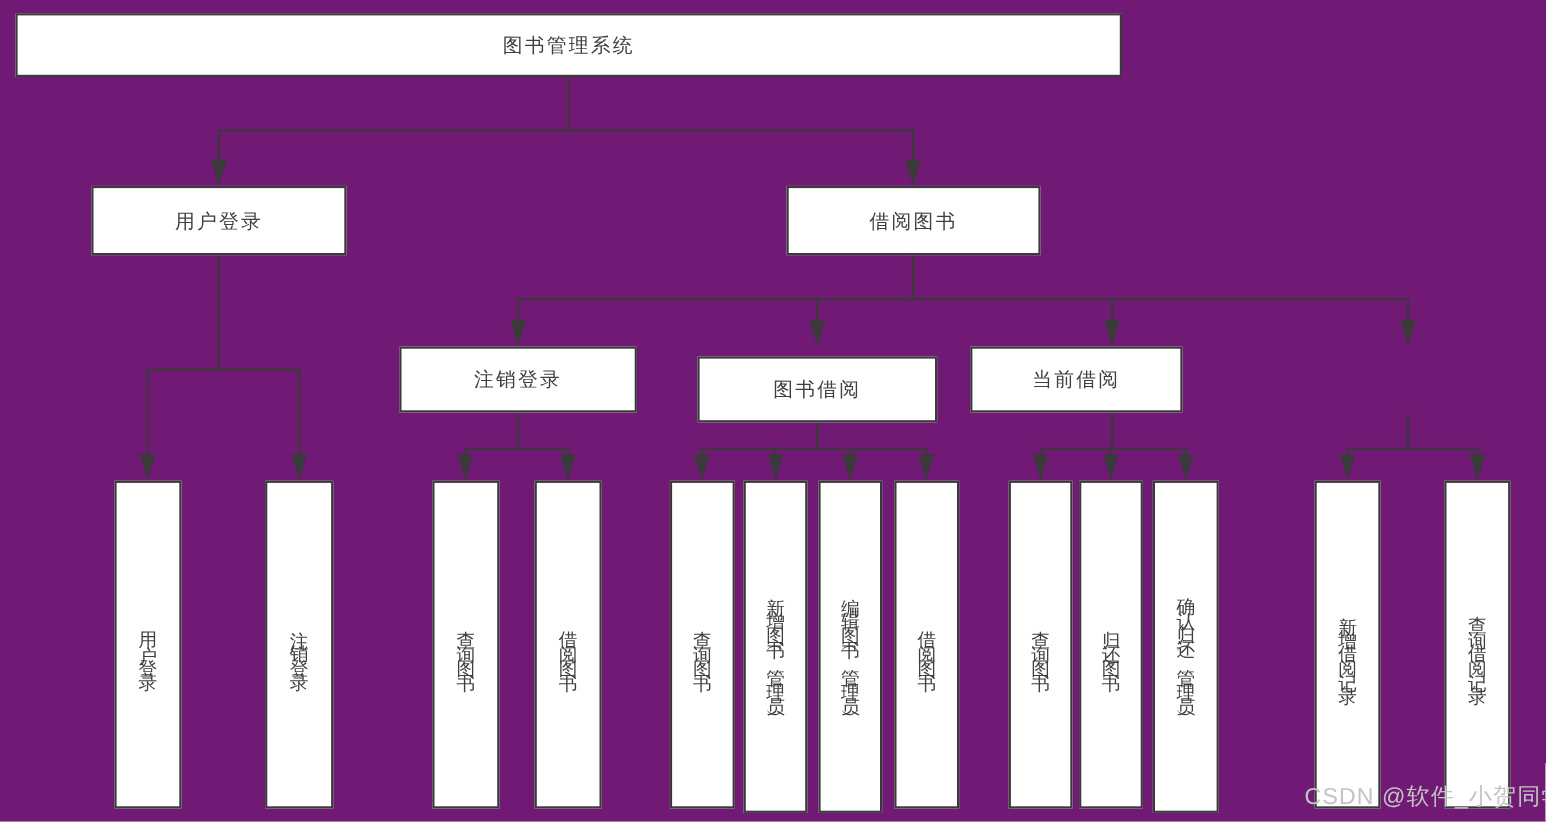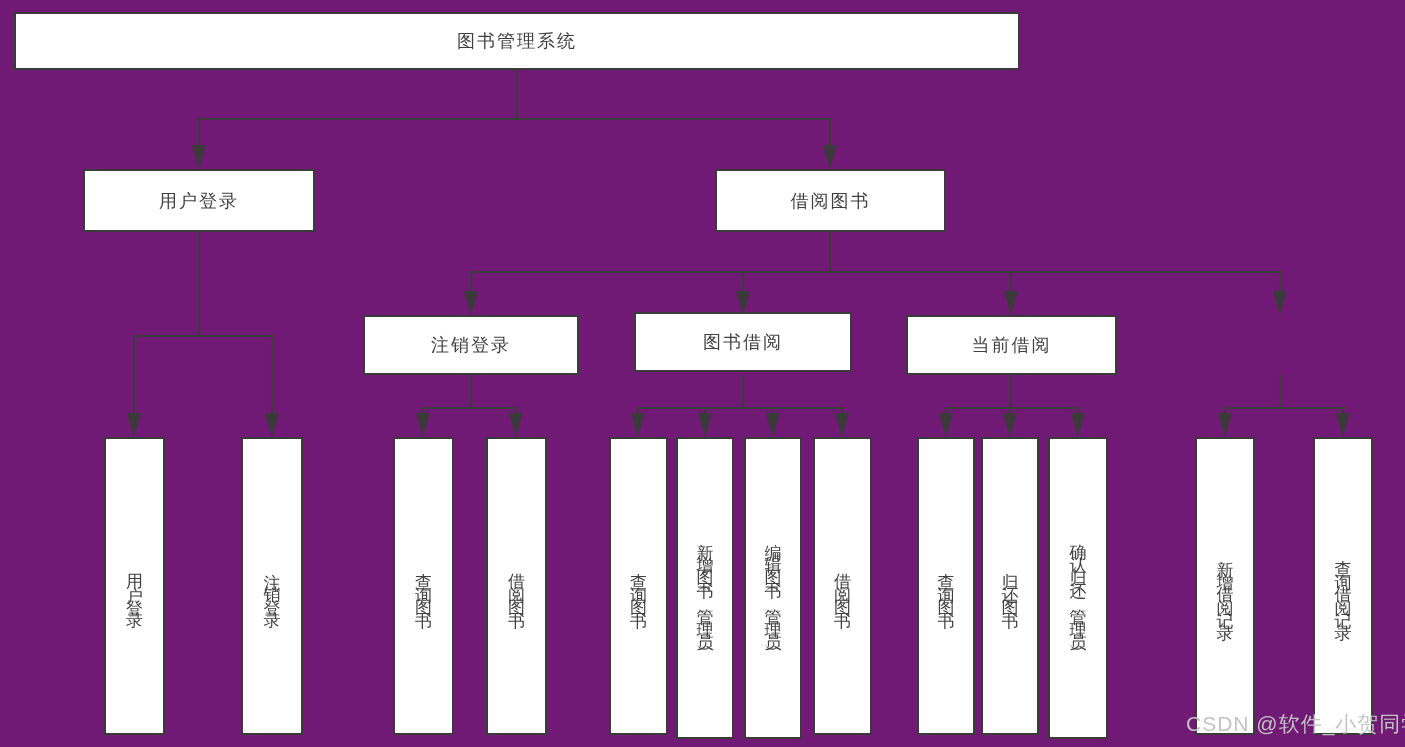--- a/index.html
+++ b/index.html
@@ -65,24 +65,24 @@
   <i class="vl" style="left:1010px;top:271px;height:21px"></i>
   <i class="vl" style="left:1279px;top:271px;height:21px"></i>
   <i class="arr" style="left:464px;top:291px"></i>
   <i class="arr" style="left:736px;top:291px"></i>
   <i class="arr" style="left:1004px;top:291px"></i>
   <i class="arr" style="left:1273px;top:291px"></i>
 
   <div class="box h" style="left:363px;top:315px;width:216px;height:60px">
     <span>注销登录</span>
   </div>
-  <div class="box h" style="left:634px;top:312px;width:218px;height:60px">
+  <div class="box h" style="left:634px;top:324px;width:218px;height:60px">
     <span>图书借阅</span>
   </div>
-  <div class="box h" style="left:906px;top:315px;width:211px;height:60px">
+  <div class="box h" style="left:882px;top:315px;width:193px;height:60px">
     <span>当前借阅</span>
   </div>
 
   <i class="vl" style="left:470px;top:375px;height:34px"></i>
   <i class="hl" style="left:422px;top:407px;width:96px"></i>
   <i class="vl" style="left:422px;top:407px;height:7px"></i>
   <i class="vl" style="left:515px;top:407px;height:7px"></i>
   <i class="arr" style="left:416px;top:413px"></i>
   <i class="arr" style="left:509px;top:413px"></i>
 

